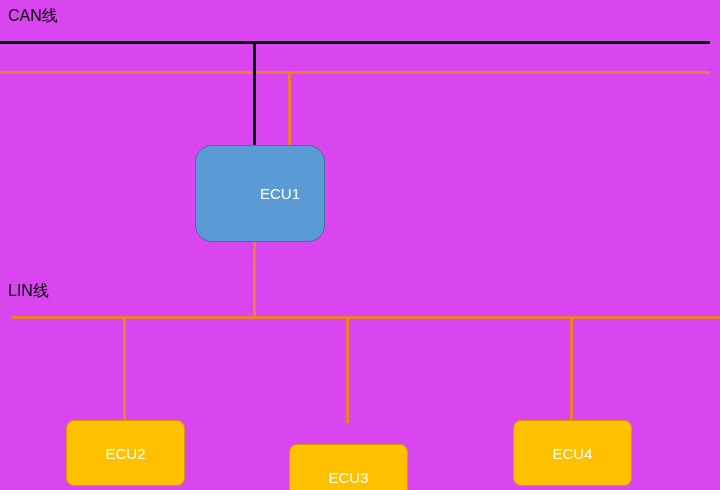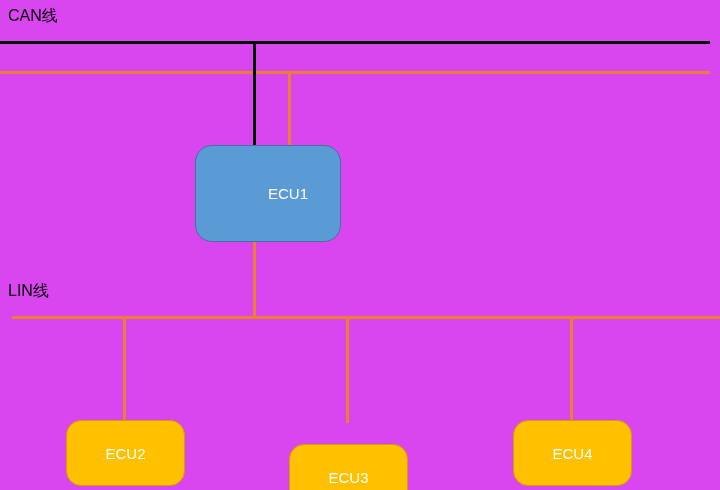--- a/index.html
+++ b/index.html
@@ -41,24 +41,24 @@
   #ecu4-connector        { left: 570px; top: 318px; width: 3px; height: 105px; }
 
   .node {
     position: absolute;
     display: flex;
     align-items: center;
     justify-content: center;
     color: #ffffff;
     font-size: 15px;
     box-sizing: border-box;
-    border-radius: 15px;
+    border-radius: 8px;
     border: 1px solid transparent;
   }
-  #node-ecu1 { left: 195px; top: 145px; width: 146px; height: 97px; border-radius: 17px; padding-left: 40px; }
+  #node-ecu1 { left: 195px; top: 145px; width: 130px; height: 97px; border-radius: 17px; padding-left: 40px; }
   #node-ecu2 { left: 66px;  top: 420px; width: 119px; height: 66px; }
   #node-ecu3 { left: 289px; top: 420px; width: 119px; height: 66px; margin-top: 24px; }
   #node-ecu4 { left: 513px; top: 420px; width: 119px; height: 66px; }
 </style>
 </head>
 <body>
 
 <div id="canvas">
 
   <div class="bus-label" id="can-label">CAN线</div>

